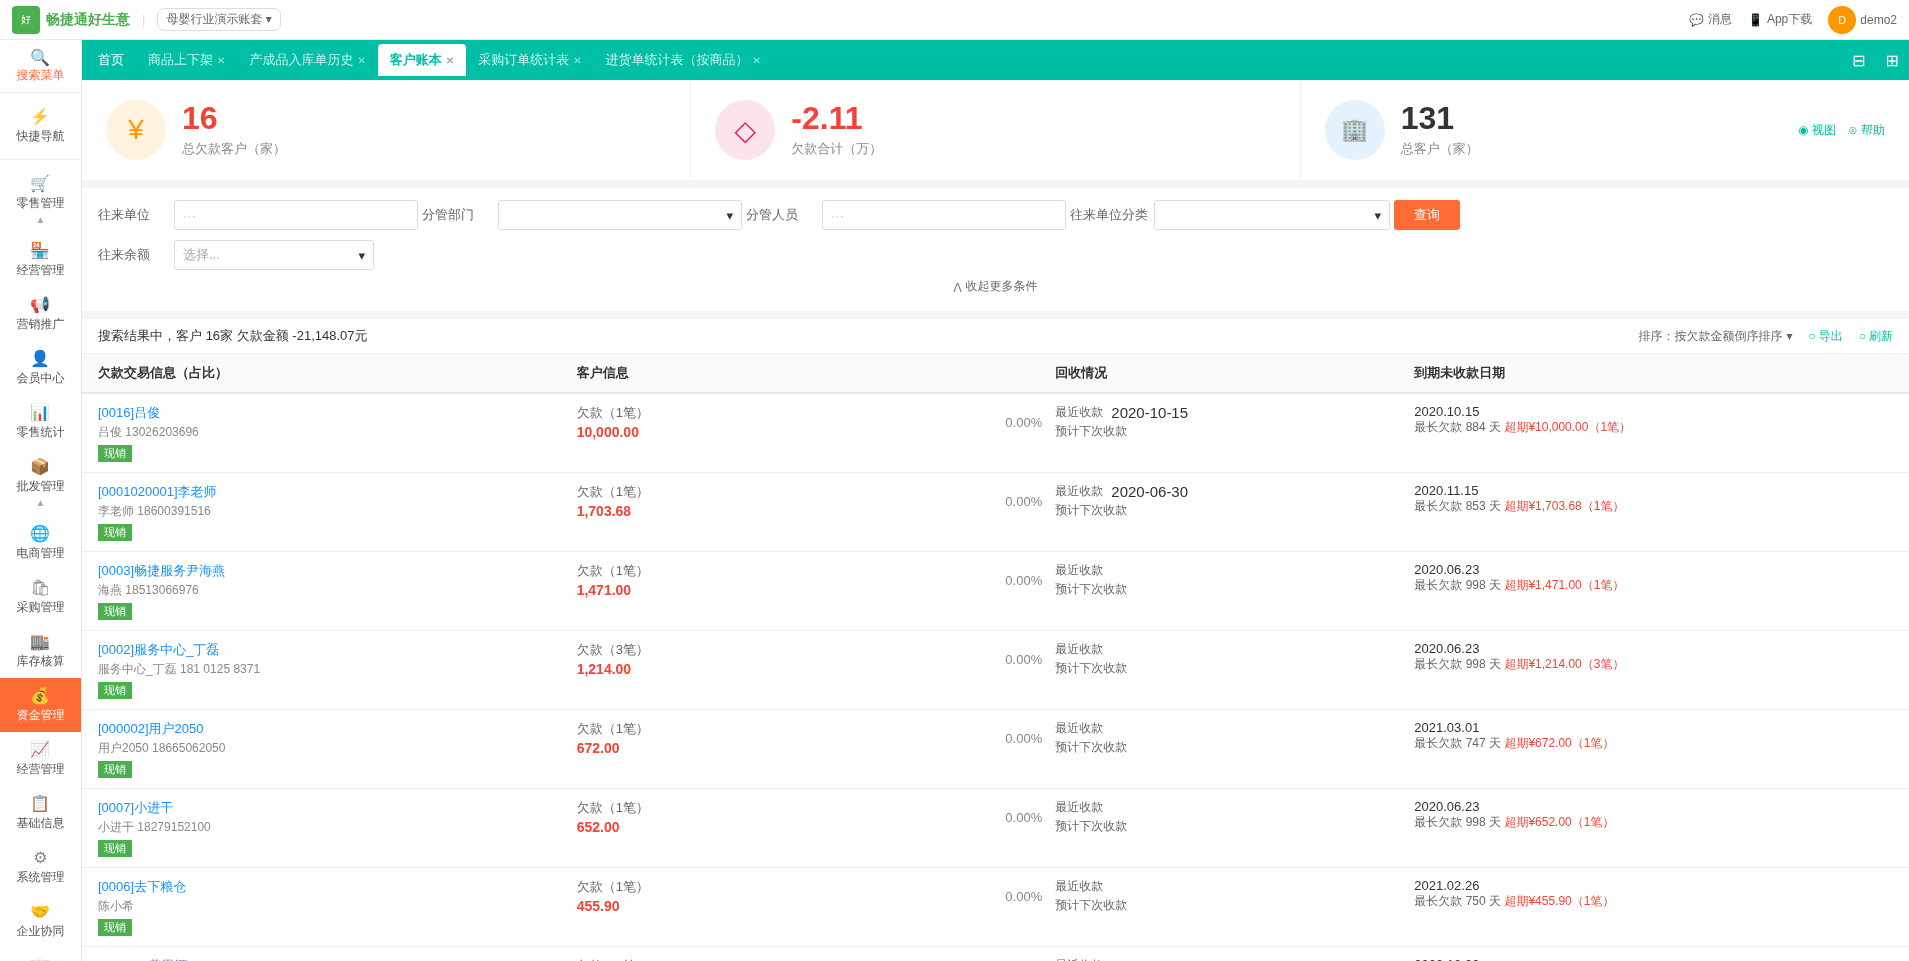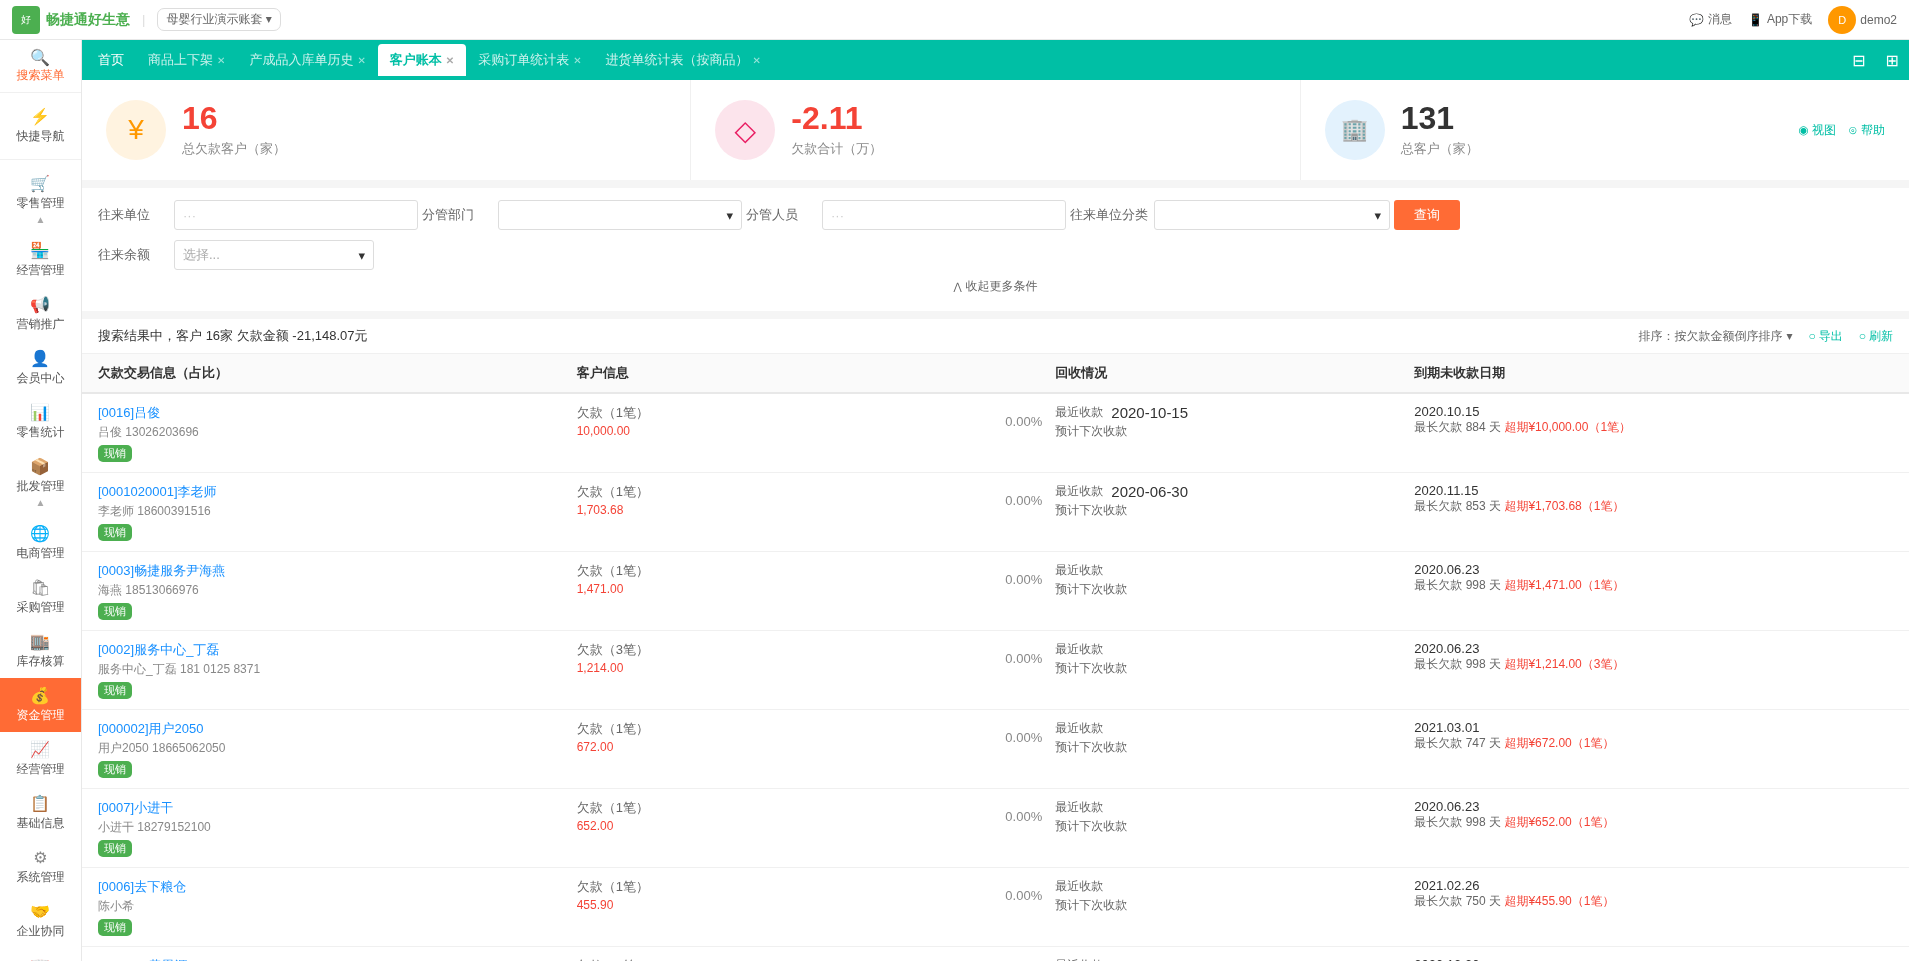--- a/index.html
+++ b/index.html
@@ -80,22 +80,22 @@
     .sort-select { display: flex; align-items: center; gap: 4px; }
     .action-btn { color: #00bfa5; cursor: pointer; display: flex; align-items: center; gap: 3px; }
 
     
     .table-container { background: #fff; }
     .table-header { display: grid; grid-template-columns: 2fr 2fr 1.5fr 2fr; padding: 10px 16px; background: #fafafa; border-bottom: 2px solid #e8e8e8; font-weight: bold; color: #333; font-size: 13px; }
     .table-row-container { border-bottom: 1px solid #f0f0f0; }
     .table-row { display: grid; grid-template-columns: 2fr 2fr 1.5fr 2fr; padding: 10px 16px; align-items: start; }
     .customer-name { color: #1890ff; font-size: 13px; cursor: pointer; }
     .customer-sub { color: #888; font-size: 12px; margin-top: 2px; }
-    .customer-tag { display: inline-block; background: #4CAF50; color: white; font-size: 11px; padding: 1px 6px; border-radius: 5px; margin-top: 4px; }
-    .debt-amount { color: #f44336; font-size: 12px; font-weight: normal; margin-top: 2px; }
+    .customer-tag { display: inline-block; background: #4CAF50; color: white; font-size: 11px; padding: 1px 6px; border-radius: 0; margin-top: 4px; }
+    .debt-amount { color: #f44336; font-size: 14px; font-weight: bold; margin-top: 2px; }
     .debt-label { color: #666; font-size: 13px; }
     .recovery-label { color: #666; font-size: 12px; }
     .recovery-date { color: #333; font-size: 15px; }
     .overdue-info { color: #f44336; font-size: 12px; cursor: pointer; }
     .overdue-days { color: #666; font-size: 12px; }
     .date-info { color: #333; font-size: 13px; }
 
     .debt-cell { display: flex; align-items: center; gap: 20px; }
     .debt-main { flex: 1; }
     .debt-pct { color: #888; font-size: 13px; min-width: 50px; }

